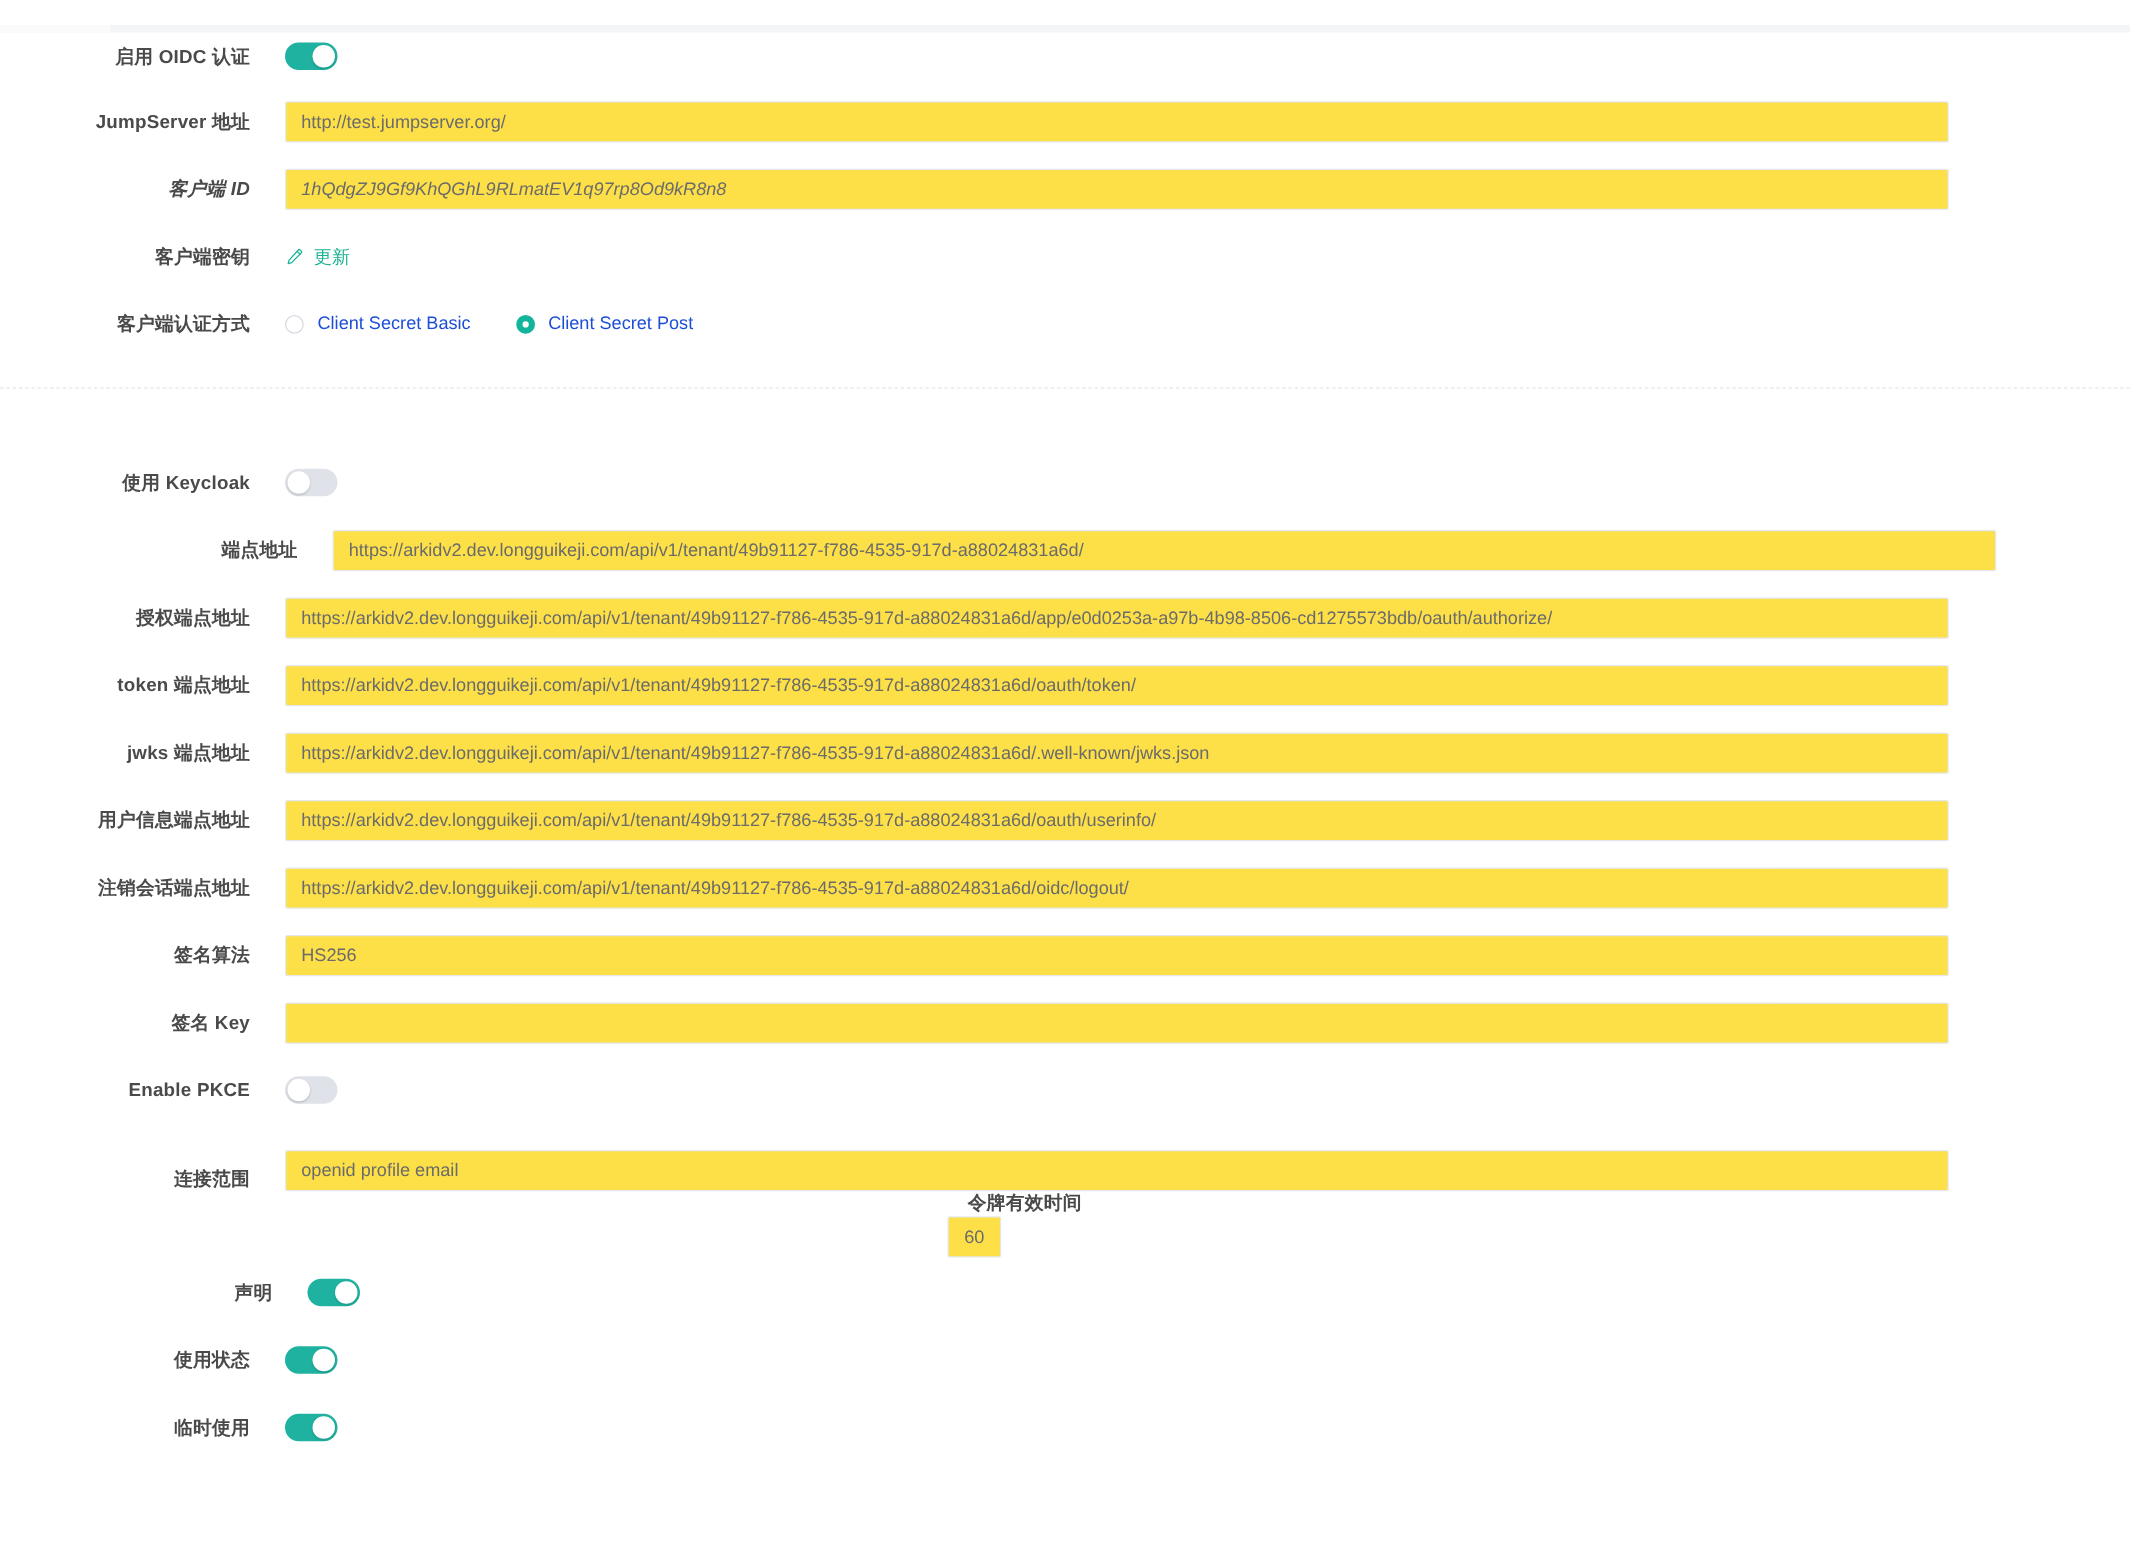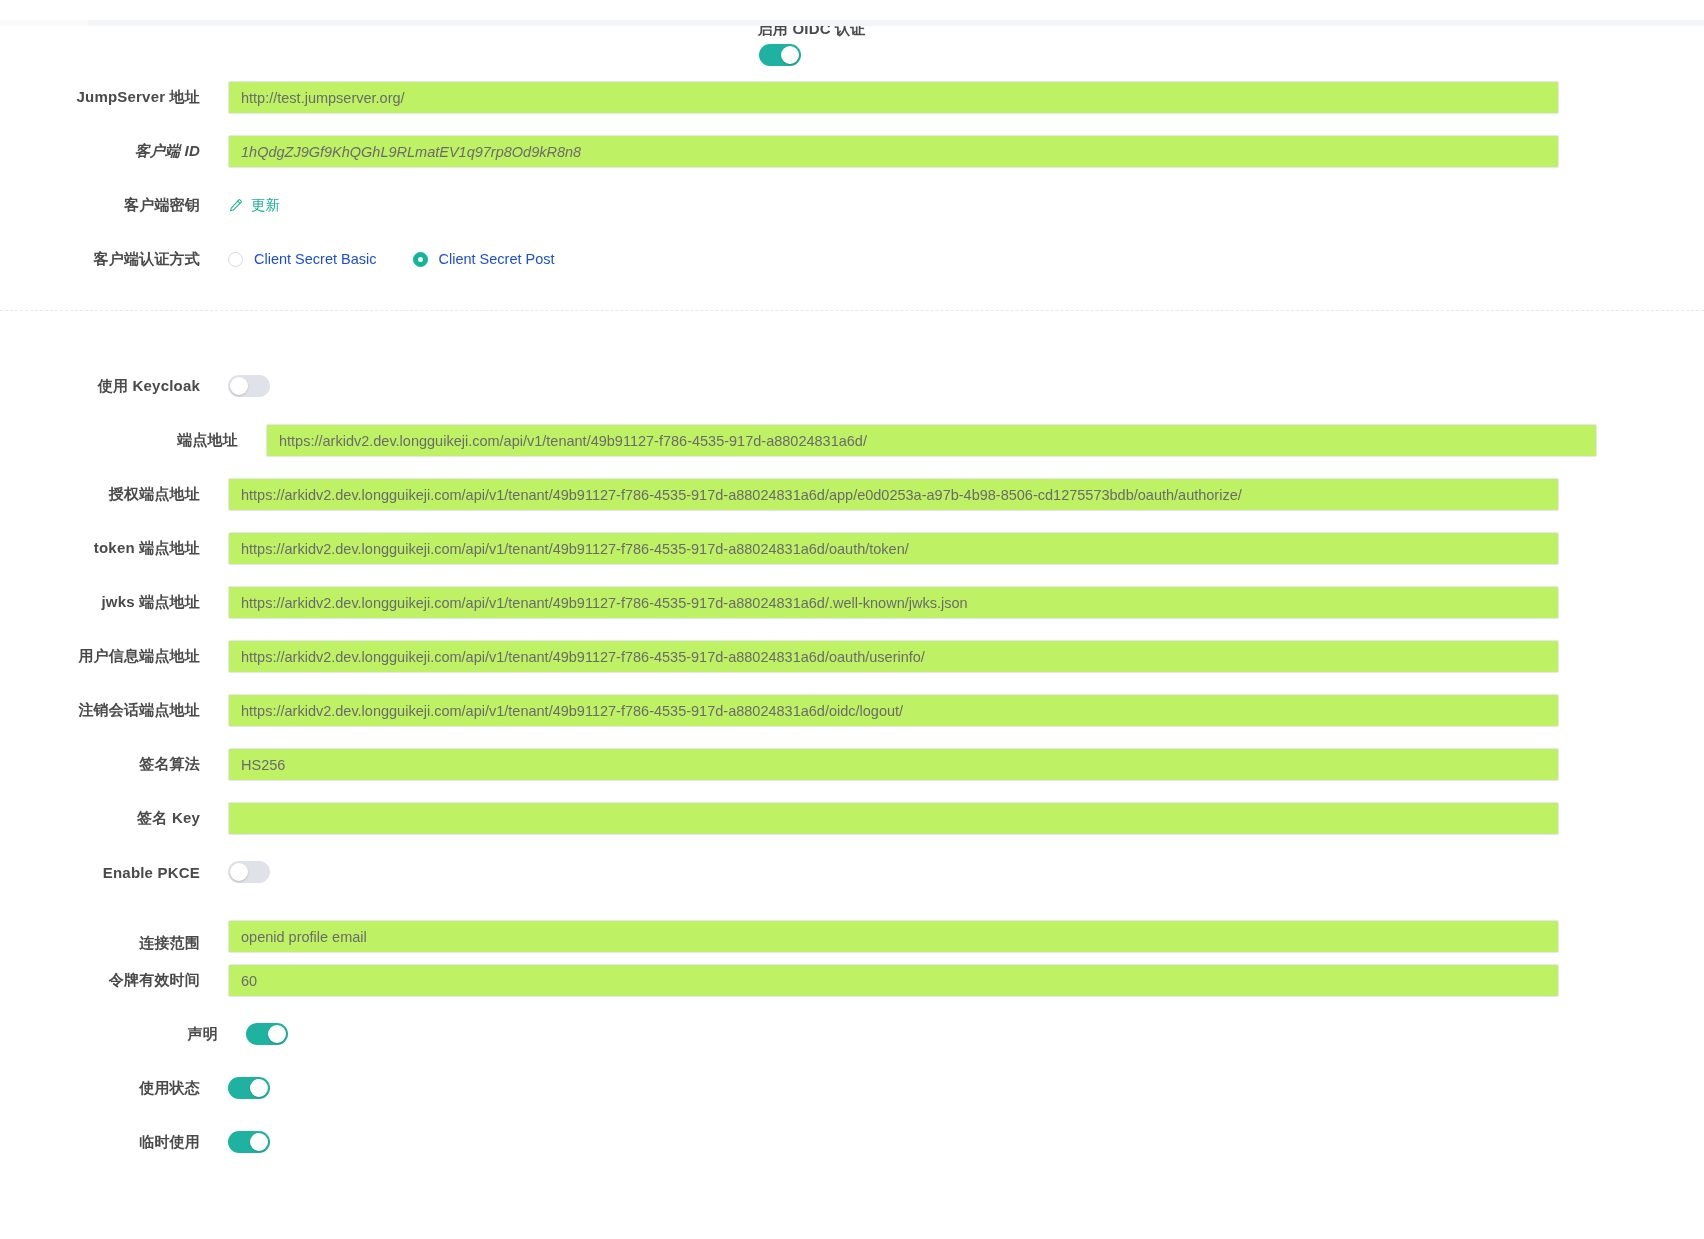--- a/index.html
+++ b/index.html
@@ -75,21 +75,21 @@
     min-width: 0;
   }
 
   
   .text-input {
     width: 100%;
     height: 33px;
     line-height: 33px;
     border: 1px solid #e4e7ed;
     border-radius: 2px;
-    background: #bef264;
+    background: #fde047;
     font-size: 14.5px;
     color: #6b6b6b;
     padding: 0 12px;
     box-sizing: border-box;
     font-family: "Liberation Sans", "DejaVu Sans", sans-serif;
     white-space: nowrap;
     overflow: hidden;
     text-overflow: clip;
     outline: none;
   }
@@ -191,21 +191,21 @@
 <body>
 
 <div class="page">
 
   <div class="top-strip">
     <div class="top-strip-inner"></div>
   </div>
 
   <div class="form-section">
 
-    <div class="form-row" style="height:50px;margin-top:20px;flex-direction:column;">
+    <div class="form-row" style="height:50px;margin-top:20px;">
       <div class="form-label">启用 OIDC 认证</div>
       <div class="form-control">
         <div class="switch on">
             <span class="knob"></span>
           </div>
       </div>
     </div>
 
     <div class="form-row" style="height:54px;">
       <div class="form-label">JumpServer 地址</div>
@@ -334,21 +334,21 @@
       </div>
     </div>
 
     <div class="form-row" style="height:54px;align-items:flex-end;">
       <div class="form-label">连接范围</div>
       <div class="form-control">
         <div class="text-input">openid profile email</div>
       </div>
     </div>
 
-    <div class="form-row" style="height:54px;">
+    <div class="form-row" style="height:54px;flex-direction:column;">
       <div class="form-label">令牌有效时间</div>
       <div class="form-control">
         <div class="text-input">60</div>
       </div>
     </div>
 
     <div class="form-row" style="height:54px;margin-left:18px;">
       <div class="form-label">声明</div>
       <div class="form-control">
         <div class="switch on">

